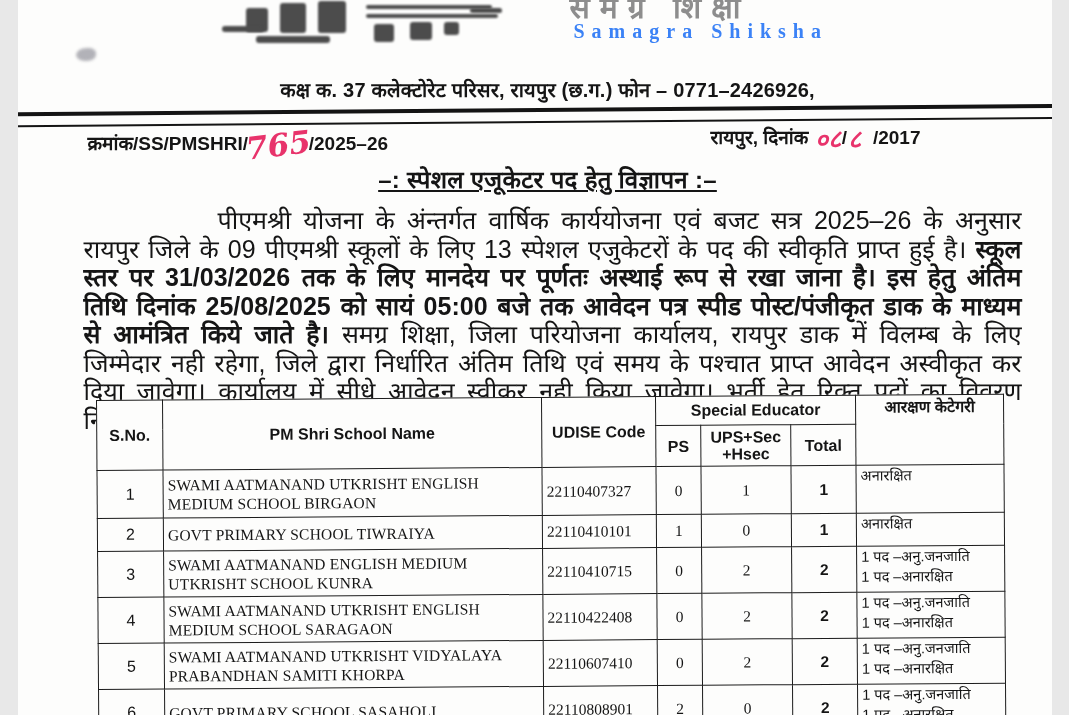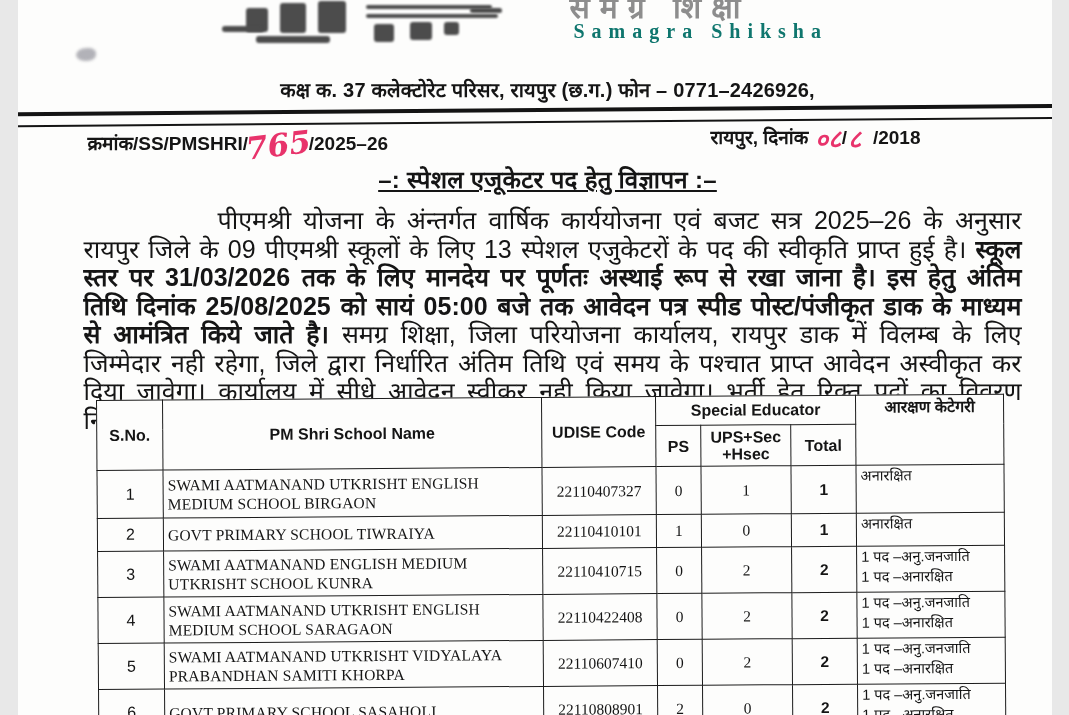--- a/index.html
+++ b/index.html
@@ -10,21 +10,21 @@
   }
   
   .logo-area{position:absolute;left:0;top:0;width:1069px;height:50px;}
   .blob{position:absolute;background:#4c4c4c;filter:blur(1.1px);border-radius:3px;}
   .logo-hindi{
     position:absolute;left:552px;top:-14px;font-size:30px;font-weight:700;
     color:#8d8d8d;letter-spacing:10px;filter:blur(0.7px);white-space:nowrap;
   }
   .logo-english{
     position:absolute;left:556px;top:20px;font-size:20px;font-weight:700;
-    color:#0f766e;letter-spacing:7px;filter:blur(0.6px);white-space:nowrap;
+    color:#3b82f6;letter-spacing:7px;filter:blur(0.6px);white-space:nowrap;
     font-family:"Liberation Serif","DejaVu Serif",serif;
   }
   .smudge{position:absolute;left:58px;top:48px;width:20px;height:13px;background:#9a9aa2;
     border-radius:60% 40% 50% 50%;filter:blur(1.4px);opacity:.75;}
   
   .office-line{position:absolute;left:0;top:44px;width:1060px;text-align:center;
     font-size:23px;font-weight:600;letter-spacing:.3px;}
   .address-line{position:absolute;left:0;top:76px;width:1060px;text-align:center;
     font-size:20px;font-weight:600;letter-spacing:.2px;}
   
@@ -55,21 +55,21 @@
     transform-origin:left top;background:#fdfdfc;}
   table.vac th,table.vac td{border:1.6px solid #1c1c1c;padding:0 4px;overflow:hidden;}
   table.vac th{font-weight:700;font-size:16px;}
   .th-top{height:28px;}
   .th-sub th{height:40px;font-size:15.5px;line-height:17px;}
   .th-res{vertical-align:top;font-size:19px;padding-top:1px;line-height:24px;text-align:center;}
   td{font-size:15.5px;}
   .td-sno{text-align:center;font-size:16px;font-family:"Liberation Sans","DejaVu Sans",sans-serif;}
   .td-school{font-family:"Liberation Serif","DejaVu Serif",serif;font-size:15.5px;
     padding-left:10px;line-height:19px;letter-spacing:.2px;}
-  .td-udise{text-align:center;font-family:"Liberation Serif","DejaVu Serif",serif;font-size:15.5px;}
+  .td-udise{font-family:"Liberation Serif","DejaVu Serif",serif;font-size:15.5px;}
   .td-num{text-align:center;font-family:"Liberation Serif","DejaVu Serif",serif;font-size:15.5px;}
   .td-total{text-align:center;font-weight:700;font-size:15.5px;}
   .td-res{vertical-align:top;font-size:14.5px;line-height:20px;padding-left:6px;padding-top:1px;}
   tr.r1 td{height:47px;} tr.r2 td{height:32px;} tr.r3 td{height:45px;}
   tr.r4 td{height:45px;} tr.r5 td{height:45px;} tr.r6 td{height:46px;}
 </style>
 </head>
 <body>
 
 <div class="page">
@@ -94,21 +94,21 @@
   <div class="address-line">कक्ष क. 37 कलेक्टोरेट परिसर, रायपुर (छ.ग.) फोन – 0771–2426926,</div>
 
   <div class="rule"></div>
 
   <div class="ref-row">
     <div class="ref-left">
       <span>क्रमांक/SS/PMSHRI/</span><span class="ink ink-num">765</span><span>/2025–26</span>
     </div>
     <div class="ref-right">
       <span>रायपुर, दिनांक</span>
-      <span class="ink ink-date">०८</span><span>/</span><span class="ink ink-date mo">८</span><span>/2018</span>
+      <span class="ink ink-date">०८</span><span>/</span><span class="ink ink-date mo">८</span><span>/2017</span>
     </div>
   </div>
 
   <div class="doc-title">–: स्पेशल एजूकेटर पद हेतु विज्ञापन :–</div>
 
   <p class="body-para"><span>पीएमश्री योजना के अंन्तर्गत वार्षिक कार्ययोजना एवं बजट सत्र 2025–26 के अनुसार रायपुर जिले के 09 पीएमश्री स्कूलों के लिए 13 स्पेशल एजुकेटरों के पद की स्वीकृति प्राप्त हुई है। </span><b>स्कूल स्तर पर 31/03/2026 तक के लिए मानदेय पर पूर्णतः अस्थाई रूप से रखा जाना है। इस हेतु अंतिम तिथि दिनांक 25/08/2025 को सायं 05:00 बजे तक आवेदन पत्र स्पीड पोस्ट/पंजीकृत डाक के माध्यम से आमंत्रित किये जाते है। </b><span>समग्र शिक्षा, जिला परियोजना कार्यालय, रायपुर डाक में विलम्ब के लिए जिम्मेदार नही रहेगा, जिले द्वारा निर्धारित अंतिम तिथि एवं समय के पश्चात प्राप्त आवेदन अस्वीकृत कर दिया जावेगा। कार्यालय में सीधे आवेदन स्वीकर नही किया जावेगा। भर्ती हेतु रिक्त पदों का विवरण निम्नानुसार है:–</span></p>
 
   <table class="vac">
     <colgroup>
       <col style="width:66px">

